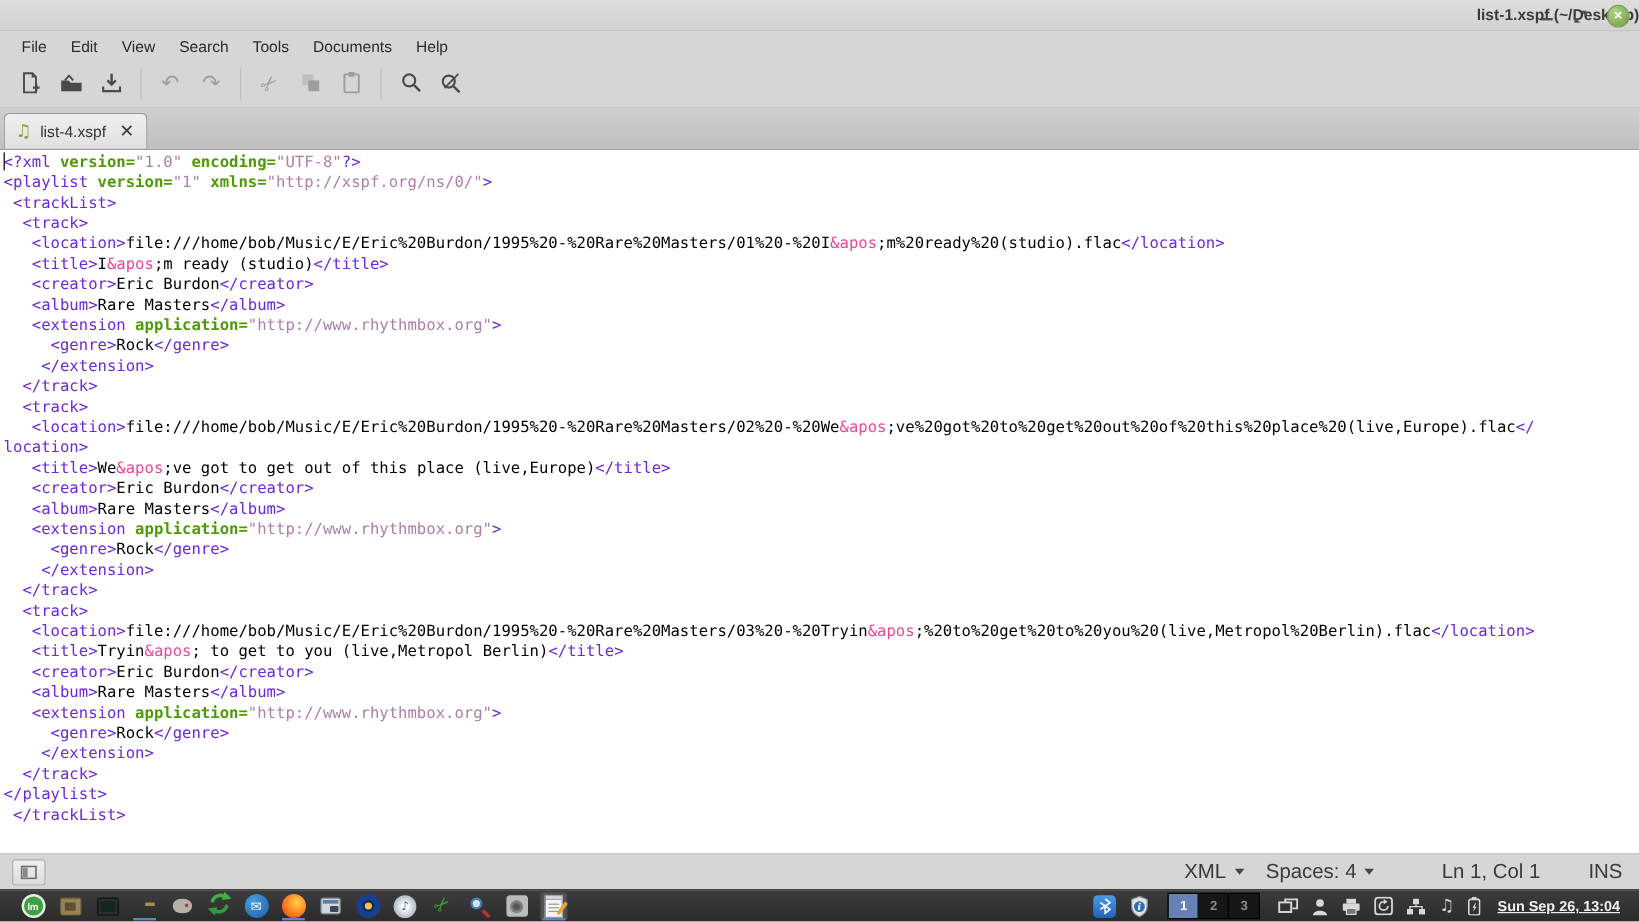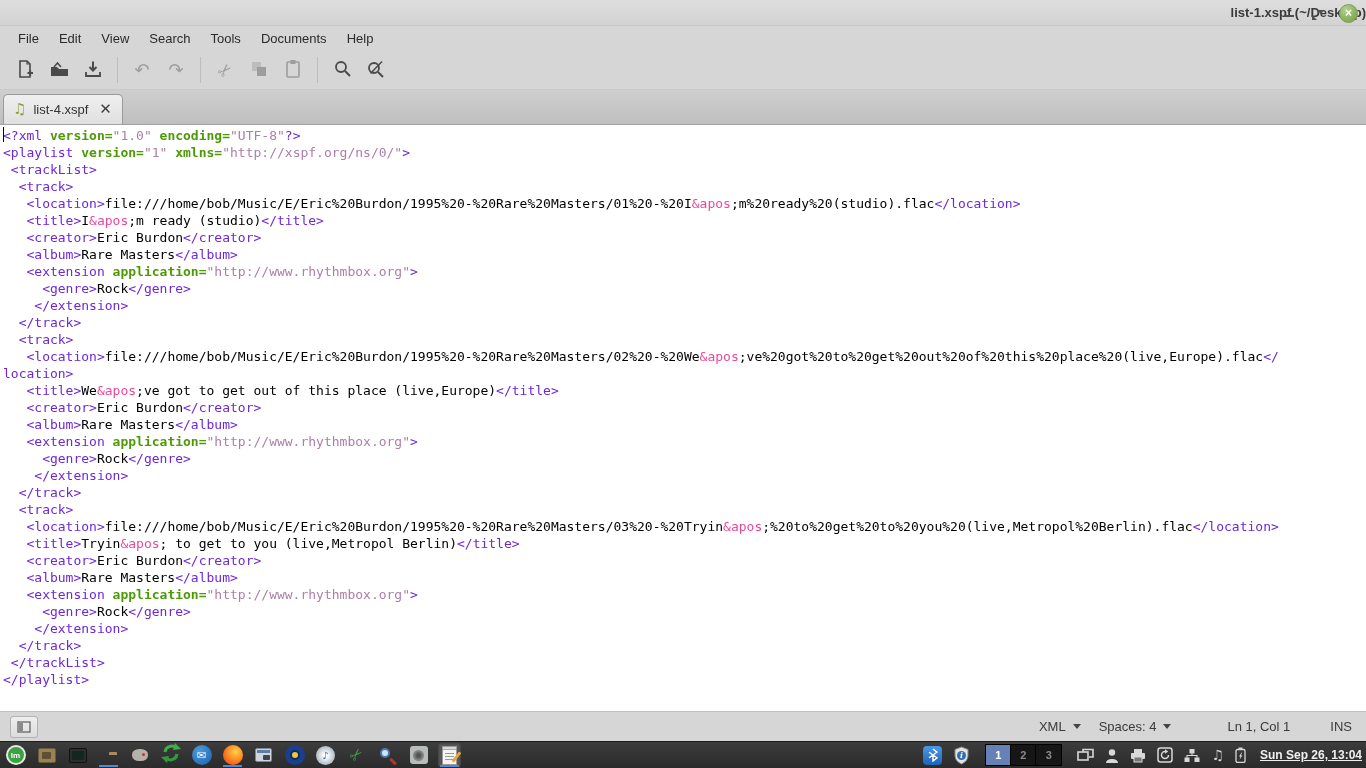--- a/index.html
+++ b/index.html
@@ -86,21 +86,21 @@
   .tok-str  { color:#ad7fa8; }
   .tok-ent  { color:#ec4899; }
   .tok-txt  { color:#000000; }
   .caret { position:absolute; left:3px; top:2px; width:1px; height:15px; background:#000; }
 
   
   .statusbar {
     height:30px; flex:0 0 30px; background:#d6d6d6;
     border-top:1px solid #bfbfbf;
     display:flex; align-items:center; padding:0 10px 0 10px;
-    font-size:13px; color:#3a3a3a;
+    font-size:17px; color:#3a3a3a;
   }
   .panel-toggle {
     width:28px; height:22px; border:1px solid #b2b2b2; border-radius:3px;
     background:linear-gradient(#efefef,#dcdcdc);
     display:flex; align-items:center; justify-content:center; padding:0;
   }
   .panel-toggle svg { display:block; }
   .sb-right { margin-left:auto; display:flex; align-items:center; }
   .sb-item { display:flex; align-items:center; }
   .dropdown-arrow {
@@ -111,21 +111,21 @@
   .sb-lang { margin-right:18px; }
   .sb-spaces { margin-right:56px; }
   .sb-pos { margin-right:40px; }
   .sb-ins { margin-right:4px; }
 
   
   .taskbar {
     height:27px; flex:0 0 27px;
     background:linear-gradient(#3c3c3c,#2b2b2b);
     border-top:1px solid #1c1c1c;
-    display:flex; align-items:center; padding:0 4px;
+    display:flex; align-items:center; padding:0 16px;
   }
   .launchers { display:flex; align-items:center; gap:8px; }
   .launcher {
     width:23px; height:24px; position:relative;
     display:flex; align-items:center; justify-content:center;
   }
   .launcher.running::after {
     content:''; position:absolute; bottom:0; left:2px; right:2px; height:2px; background:#5b84c4;
   }
   .launcher.active { background:#555; border-radius:2px; box-shadow:inset 0 0 2px #222; }
@@ -276,22 +276,22 @@
       <div class="code-line"><span class="tok-txt">  </span><span class="tok-tag">&lt;/track&gt;</span></div>
       <div class="code-line"><span class="tok-txt">  </span><span class="tok-tag">&lt;track&gt;</span></div>
       <div class="code-line"><span class="tok-txt">   </span><span class="tok-tag">&lt;location&gt;</span><span class="tok-txt">file:///home/bob/Music/E/Eric%20Burdon/1995%20-%20Rare%20Masters/03%20-%20Tryin</span><span class="tok-ent">&amp;apos</span><span class="tok-txt">;%20to%20get%20to%20you%20(live,Metropol%20Berlin).flac</span><span class="tok-tag">&lt;/location&gt;</span></div>
       <div class="code-line"><span class="tok-txt">   </span><span class="tok-tag">&lt;title&gt;</span><span class="tok-txt">Tryin</span><span class="tok-ent">&amp;apos</span><span class="tok-txt">; to get to you (live,Metropol Berlin)</span><span class="tok-tag">&lt;/title&gt;</span></div>
       <div class="code-line"><span class="tok-txt">   </span><span class="tok-tag">&lt;creator&gt;</span><span class="tok-txt">Eric Burdon</span><span class="tok-tag">&lt;/creator&gt;</span></div>
       <div class="code-line"><span class="tok-txt">   </span><span class="tok-tag">&lt;album&gt;</span><span class="tok-txt">Rare Masters</span><span class="tok-tag">&lt;/album&gt;</span></div>
       <div class="code-line"><span class="tok-txt">   </span><span class="tok-tag">&lt;extension</span><span class="tok-txt"> </span><span class="tok-attr">application=</span><span class="tok-str">"http://www.rhythmbox.org"</span><span class="tok-tag">&gt;</span></div>
       <div class="code-line"><span class="tok-txt">     </span><span class="tok-tag">&lt;genre&gt;</span><span class="tok-txt">Rock</span><span class="tok-tag">&lt;/genre&gt;</span></div>
       <div class="code-line"><span class="tok-txt">    </span><span class="tok-tag">&lt;/extension&gt;</span></div>
       <div class="code-line"><span class="tok-txt">  </span><span class="tok-tag">&lt;/track&gt;</span></div>
+      <div class="code-line"><span class="tok-tag">&lt;/playlist&gt;</span></div>
       <div class="code-line"><span class="tok-txt"> </span><span class="tok-tag">&lt;/trackList&gt;</span></div>
-      <div class="code-line"><span class="tok-tag">&lt;/playlist&gt;</span></div>
     </div>
 
   <div class="statusbar">
     <button class="panel-toggle">
       <svg width="14" height="12">
         <rect x="1" y="1" width="12" height="10" fill="none" stroke="#6f6f6f" stroke-width="1.4"></rect>
         <rect x="2" y="2" width="4" height="8" fill="#8a8a8a"></rect>
       </svg>
     </button>
     <div class="sb-right">

